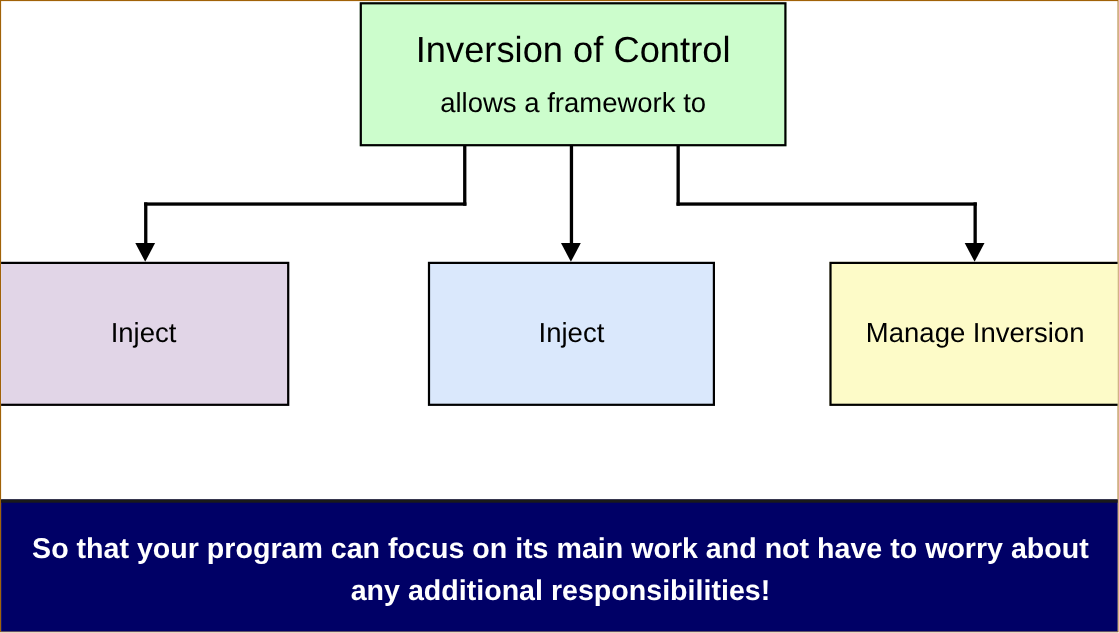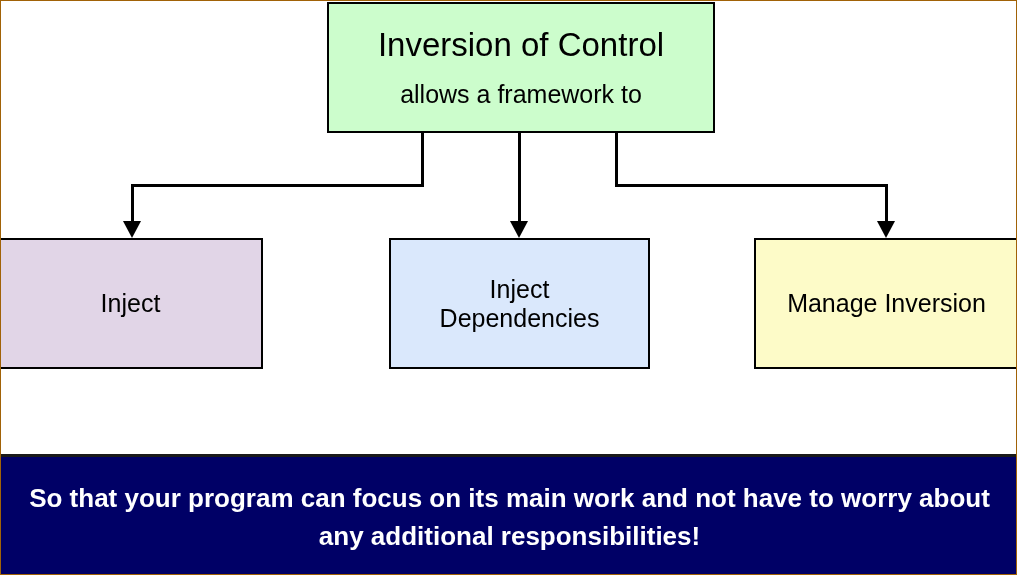--- a/index.html
+++ b/index.html
@@ -132,21 +132,20 @@
   <div class="conn conn-h" style="left:614px; top:183px; width:273px;"></div>
   <div class="conn conn-v" style="left:884px; top:183px; height:39px;"></div>
   <div class="arrowhead" style="left:876px; top:220px;"></div>
 
   <div class="node leaf" id="node-inject-configuration">
     <span class="line1">Inject</span>
   </div>
 
   <div class="node leaf" id="node-inject-dependencies">
     <span class="line1">Inject</span>
-    <span class="line2">Dependencies</span>
   </div>
 
   <div class="node leaf" id="node-manage-lifecycle">
     <span class="line1">Manage Inversion</span>
   </div>
 
   <div id="summary-banner">
     <span>So that your program can focus on its main work and not have to worry about any additional responsibilities!</span>
   </div>
 

